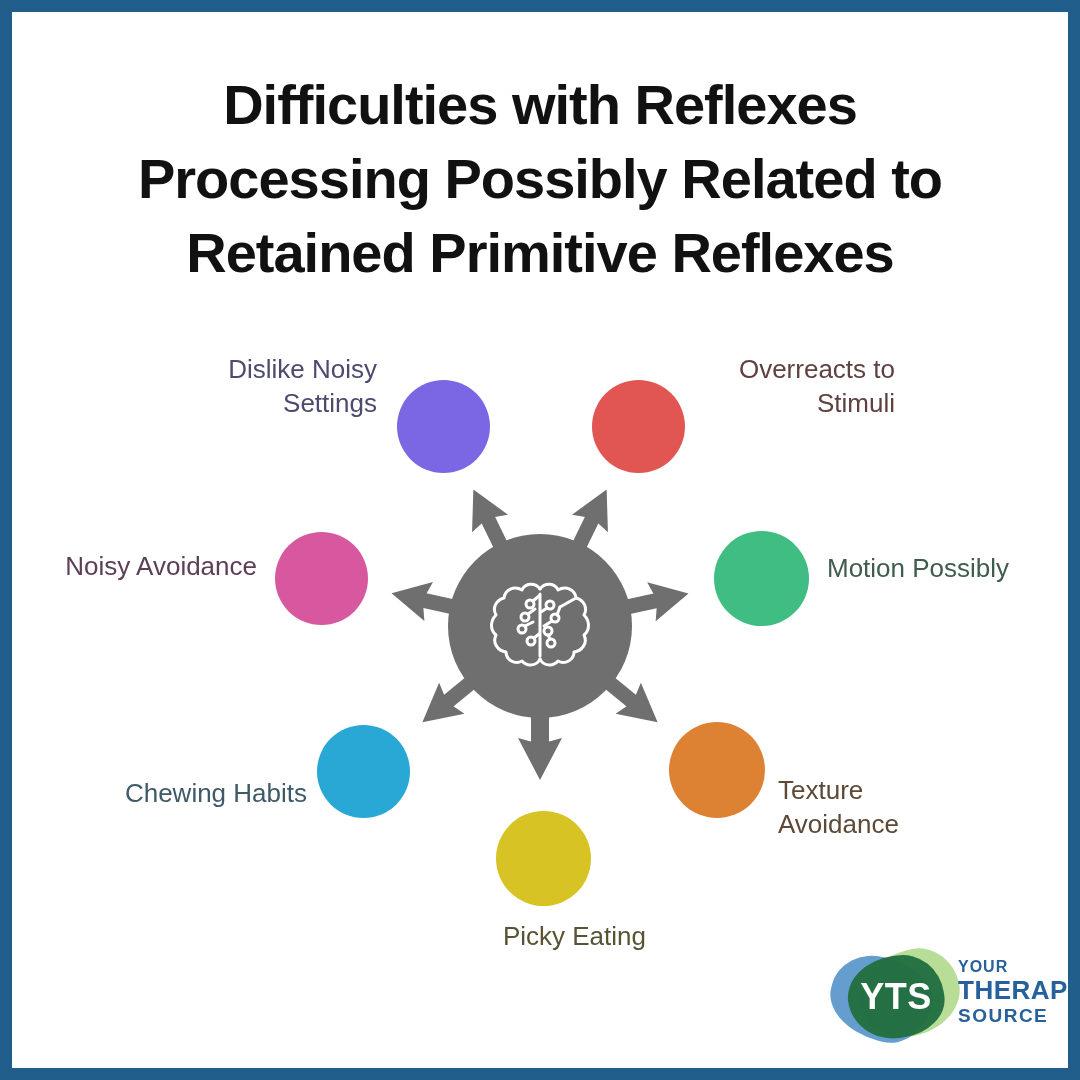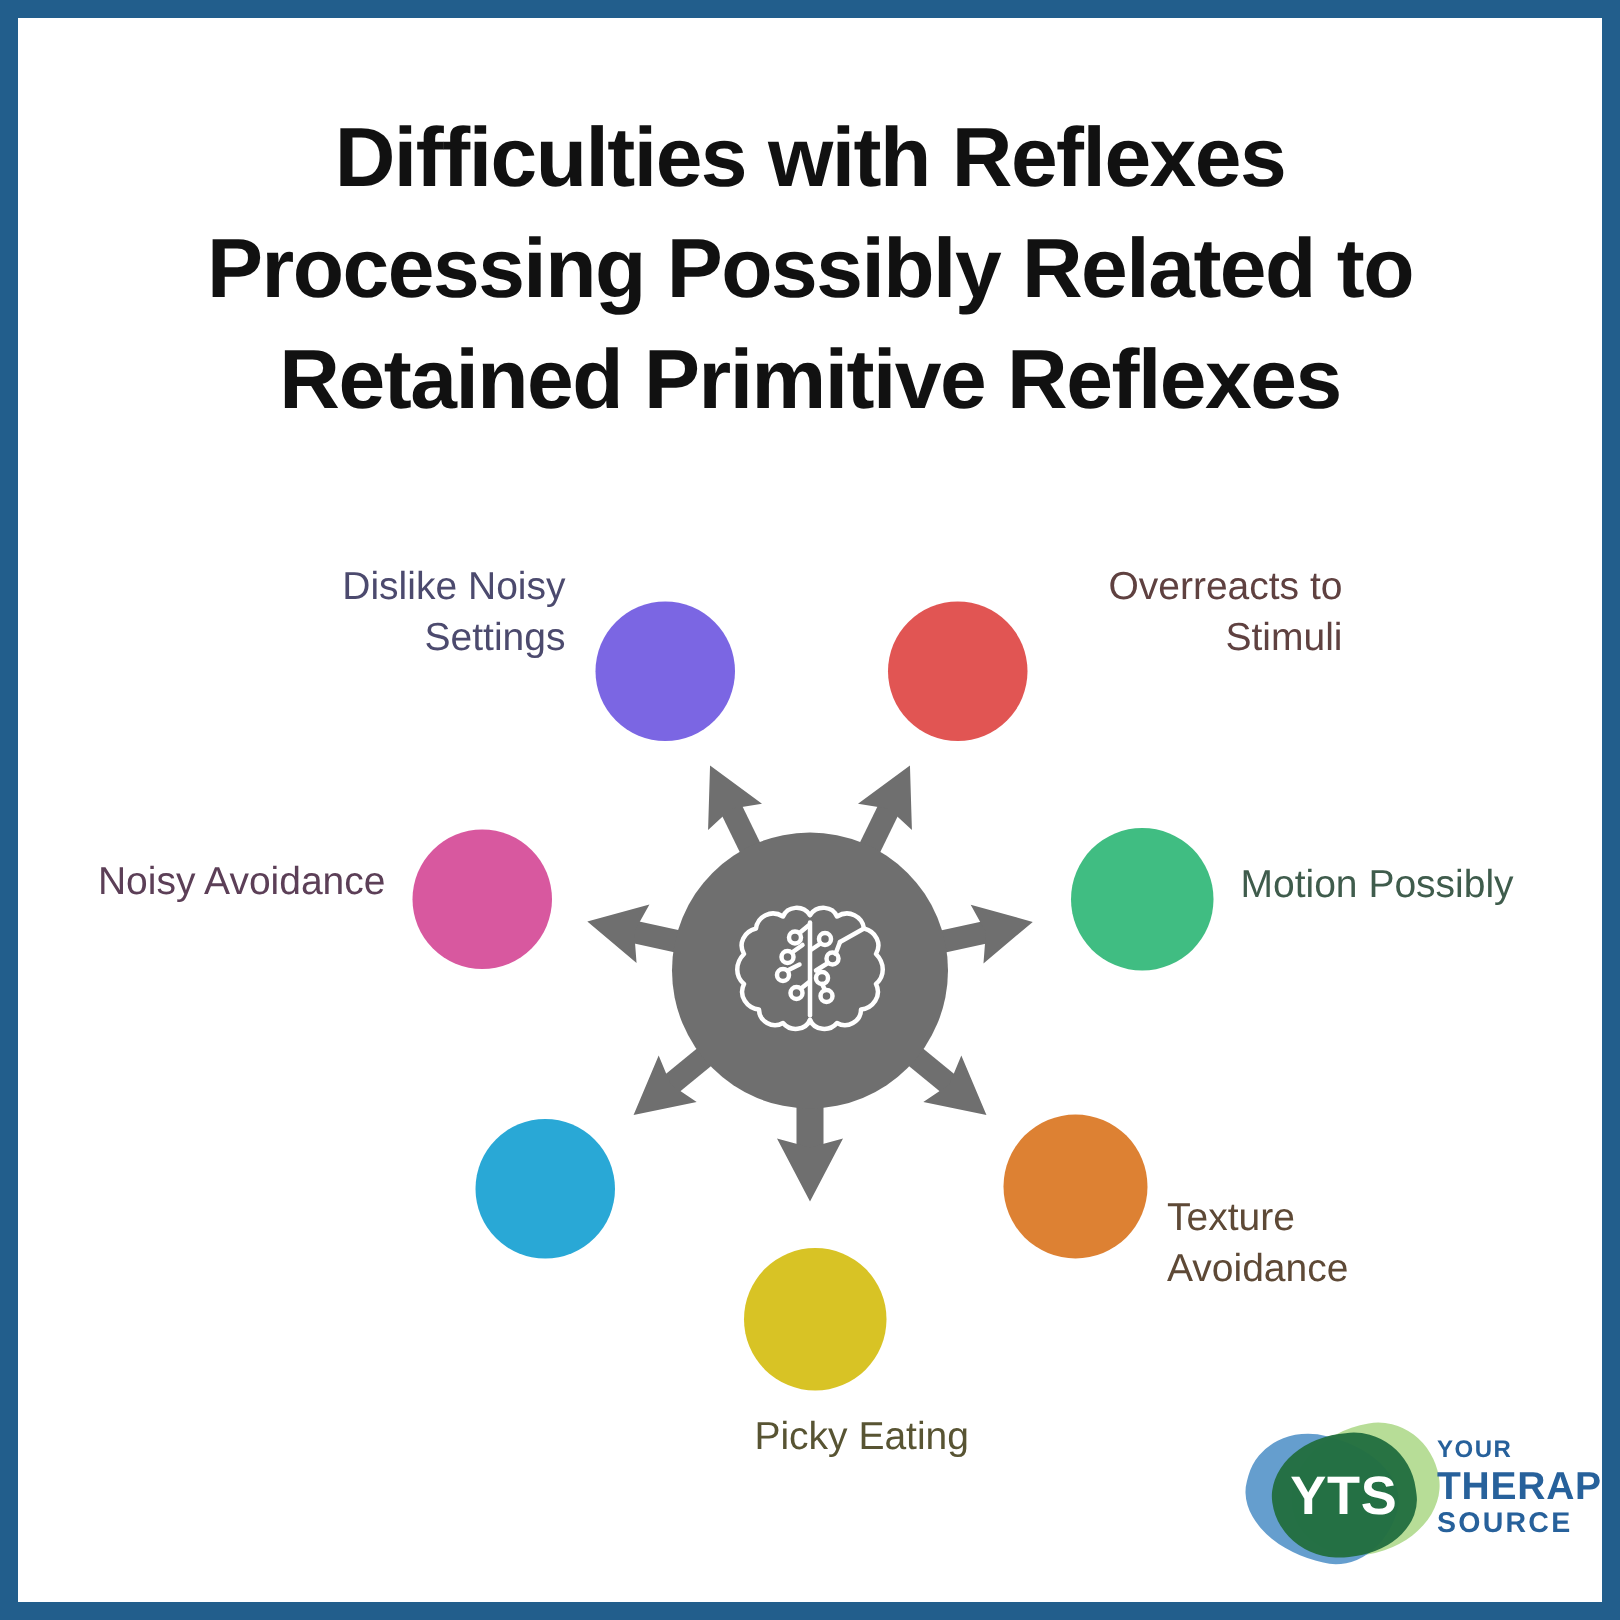--- a/index.html
+++ b/index.html
@@ -20,21 +20,21 @@
     position: absolute;
     top: 30px; left: 0; right: 0;
     text-align: center;
     font-weight: bold;
     font-size: 56px;
     line-height: 74px;
     letter-spacing: -1px;
     color: #111111;
     z-index: 2;
   }
-  .diagram { position: absolute; inset: 0; z-index: 1; margin-top: 21px; }
+  .diagram { position: absolute; inset: 0; z-index: 1; }
   .hub-svg { position: absolute; left: 380px; top: 466px; width: 320px; height: 320px; }
   .node {
     position: absolute;
     width: 93px; height: 93px;
     border-radius: 50%;
   }
   .node-0 { left: 397px; top: 380px; }
   .node-1 { left: 592px; top: 380px; }
   .node-2 { left: 275px; top: 532px; }
   .node-3 { left: 714px; top: 531px; width: 95px; height: 95px; }
@@ -167,20 +167,21 @@
   <div class="node node-2" style="background-color: rgb(216, 88, 159);"></div>
   <div class="node node-3" style="background-color: rgb(64, 189, 130);"></div>
   <div class="node node-4" style="background-color: rgb(41, 168, 214);"></div>
   <div class="node node-5" style="background-color: rgb(221, 129, 51);"></div>
   <div class="node node-6" style="background-color: rgb(216, 195, 37);"></div>
 
   <div class="nlabel nlabel-0" style="color: rgb(76, 74, 110);">Dislike Noisy Settings</div>
   <div class="nlabel nlabel-1" style="color: rgb(95, 65, 64);">Overreacts to Stimuli</div>
   <div class="nlabel nlabel-2" style="color: rgb(92, 63, 87);">Noisy Avoidance</div>
   <div class="nlabel nlabel-3" style="color: rgb(63, 92, 76);">Motion Possibly</div>
+  <div class="nlabel nlabel-4" style="color: rgb(62, 90, 102);">Chewing Habits</div>
   <div class="nlabel nlabel-5" style="color: rgb(94, 73, 54);">Texture Avoidance</div>
   <div class="nlabel nlabel-6" style="color: rgb(88, 84, 51);">Picky Eating</div>
 </div>
 
 <div class="logo">
   <div class="blob blob-green" style="background-color: rgb(124, 193, 66);"></div>
   <div class="blob blob-blue" style="background-color: rgb(62, 134, 194);"></div>
   <div class="blob blob-dark" style="background-color: rgb(34, 110, 63);"></div>
   <div class="logo-abbr">YTS</div>
   <div class="logo-text" style="color: rgb(39, 97, 155);">

